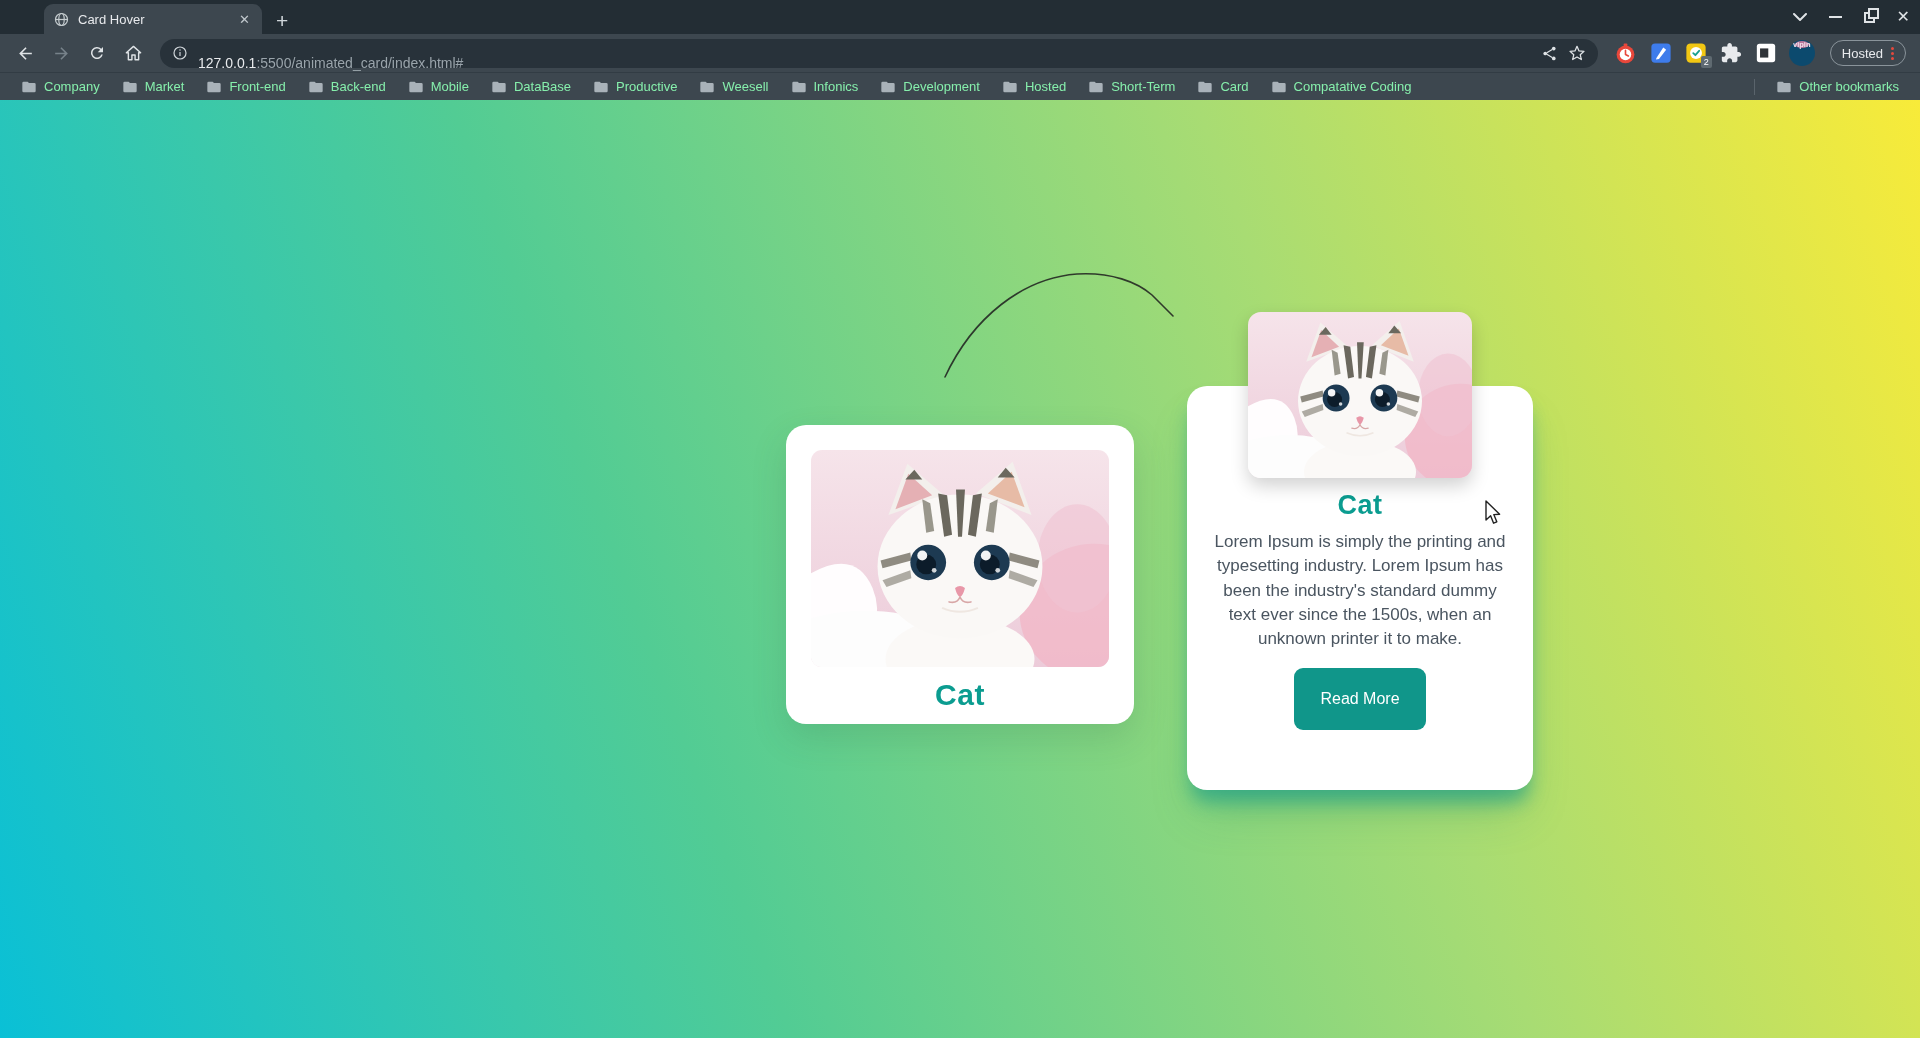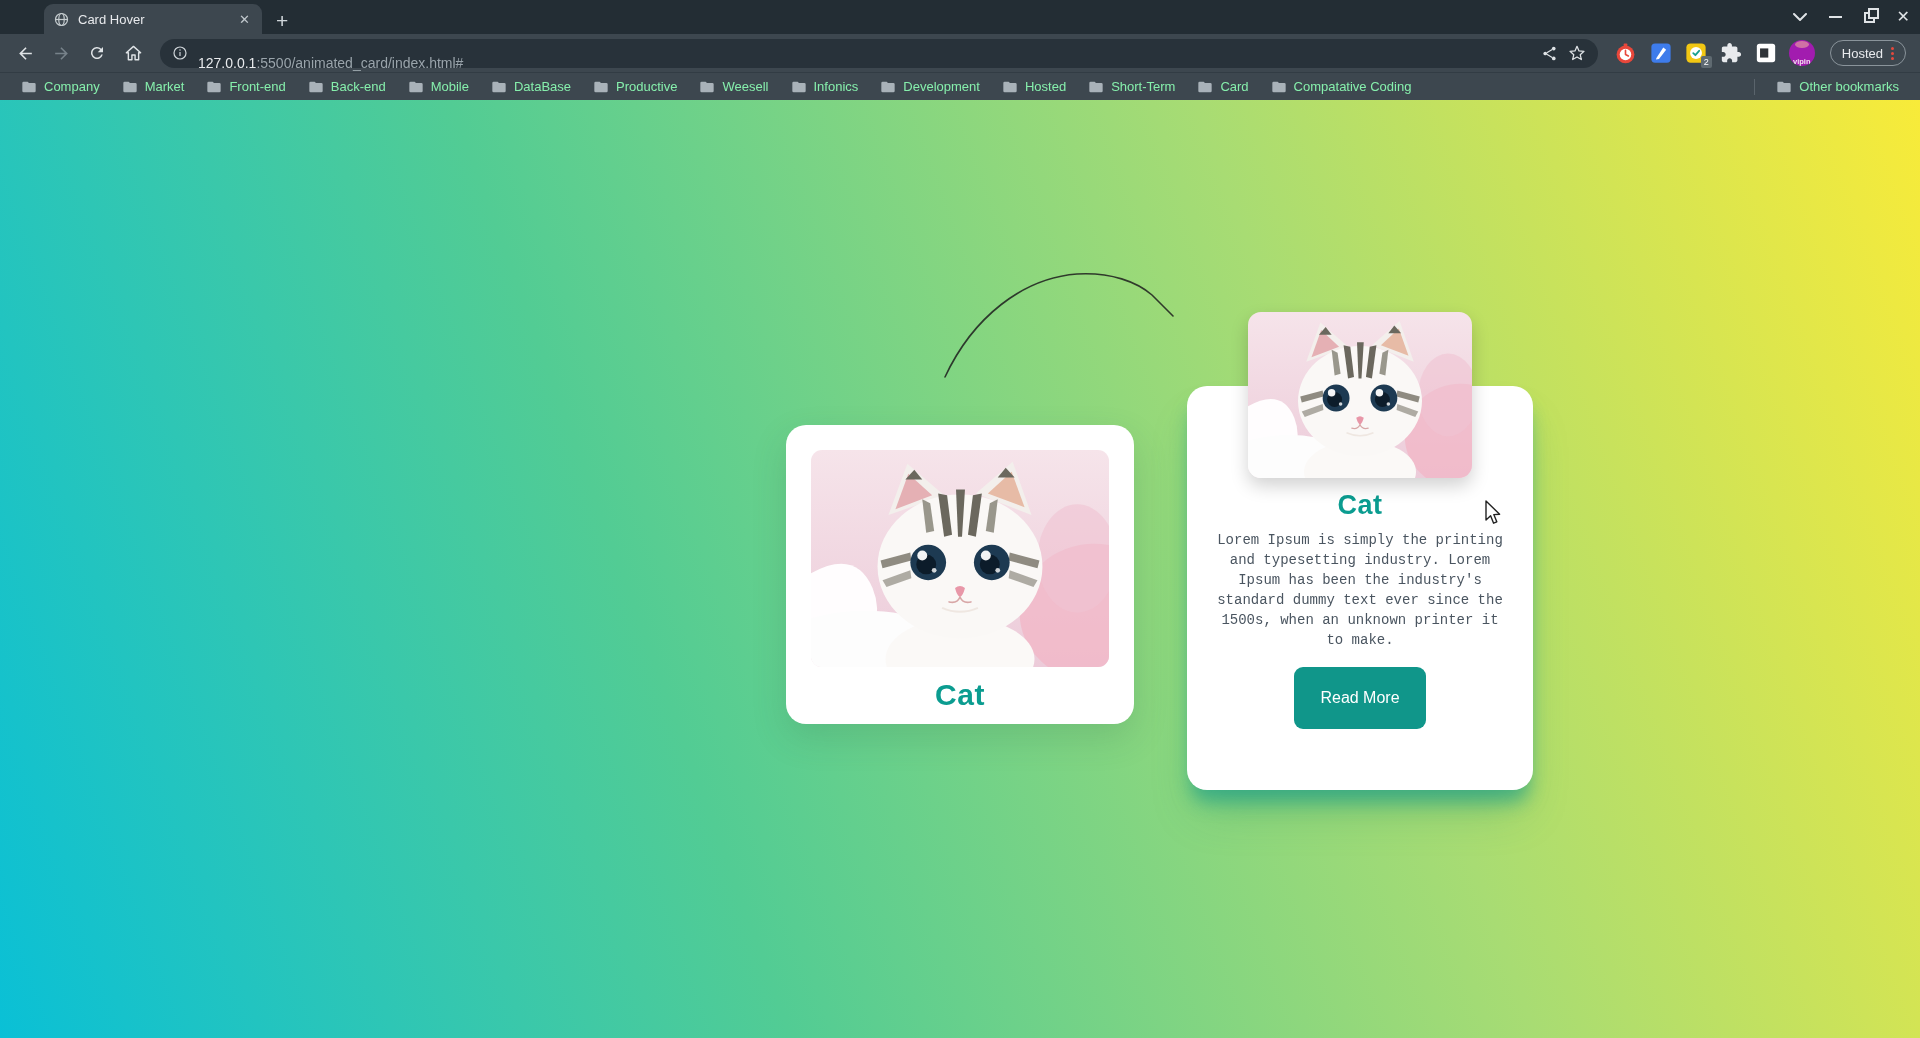--- a/index.html
+++ b/index.html
@@ -22,21 +22,21 @@
   .toolbar { height:38px; background:#3d474f; display:flex; align-items:center; padding:0 10px; gap:6px; }
   .nav-ico { width:30px; height:30px; display:flex; align-items:center; justify-content:center; border-radius:50%; flex:0 0 auto; }
   .urlbar { flex:1; height:29px; background:#28323a; border-radius:15px; display:flex; align-items:center;
             padding:0 12px; gap:10px; margin:0 6px; min-width:0; }
   .url-text { font-size:14px; color:#9aa4ab; white-space:nowrap; overflow:hidden; flex:1;margin-top:20px; }
   .url-host { color:#e8eaed; }
   .ext-row { display:flex; align-items:center; gap:11px; padding:0 4px; }
   .ext { width:24px; height:24px; position:relative; display:flex; align-items:center; justify-content:center; }
   .badge { position:absolute; right:-4px; bottom:-3px; background:#5f6a71; color:#fff; font-size:9px;
            padding:0 3px; border-radius:2px; line-height:12px; }
-  .avatar { width:26px; height:26px; border-radius:50%; background:#a21caf; display:flex; align-items:flex-end;
+  .avatar { width:26px; height:26px; border-radius:50%; background:#0c4a6e; display:flex; align-items:flex-start;
             justify-content:center; overflow:hidden; position:relative; }
   .avatar::before { content:""; position:absolute; top:1px; left:6px; width:14px; height:7px; border-radius:50%;
             background:#d77fa3; opacity:.85; }
   .avatar span { color:#f3e3ee; font-size:7.5px; font-weight:bold; position:relative; }
   .update-pill { border:1px solid #8a949b; border-radius:15px; height:26px; display:flex; align-items:center;
                  gap:8px; padding:0 11px; margin-left:4px; }
   .update-pill span { color:#e8eaed; font-size:13px; }
   .kebab { display:flex; flex-direction:column; gap:2px; }
   .kebab i { width:3px; height:3px; border-radius:50%; background:#e6493d; }
 
@@ -59,21 +59,21 @@
   .card-left .thumb { width:298px; height:217px; border-radius:11px; overflow:hidden; }
   .card-title { color:#0b9c90; font-weight:800; font-size:30px; letter-spacing:.5px; }
   .card-left .card-title { margin-top:11px; }
 
   .card-right { left:1187px; top:286px; width:346px; height:404px; text-align:center;
                 box-shadow:0 16px 18px -4px rgba(26,158,137,.62), 0 30px 46px -14px rgba(40,150,110,.38); }
   .card-right .thumb-float { position:absolute; left:50%; transform:translateX(-50%); top:-74px;
                 width:224px; height:166px; border-radius:13px; overflow:hidden;
                 box-shadow:0 8px 18px rgba(0,0,0,.18); }
   .card-right .card-title { margin-top:104px; font-size:27px; }
-  .card-desc { width:300px; margin:9px auto 0 auto; font-size:14px; line-height:1.43; color:#4a5560;font-family:Liberation Mono, monospace; }
+  .card-desc { width:300px; margin:9px auto 0 auto; font-size:17px; line-height:1.43; color:#4a5560; }
   .readmore { display:inline-block; margin-top:17px; background:#10968a; color:#ffffff; border:none;
               border-radius:9px; padding:22px 26px; font-size:16px; font-family:"Liberation Sans",sans-serif; }
 
   .thumb svg, .thumb-float svg { display:block; width:100%; height:100%; }
 
   .cursor { position:absolute; left:1484px; top:400px; }
 </style>
 </head>
 <body>
 

